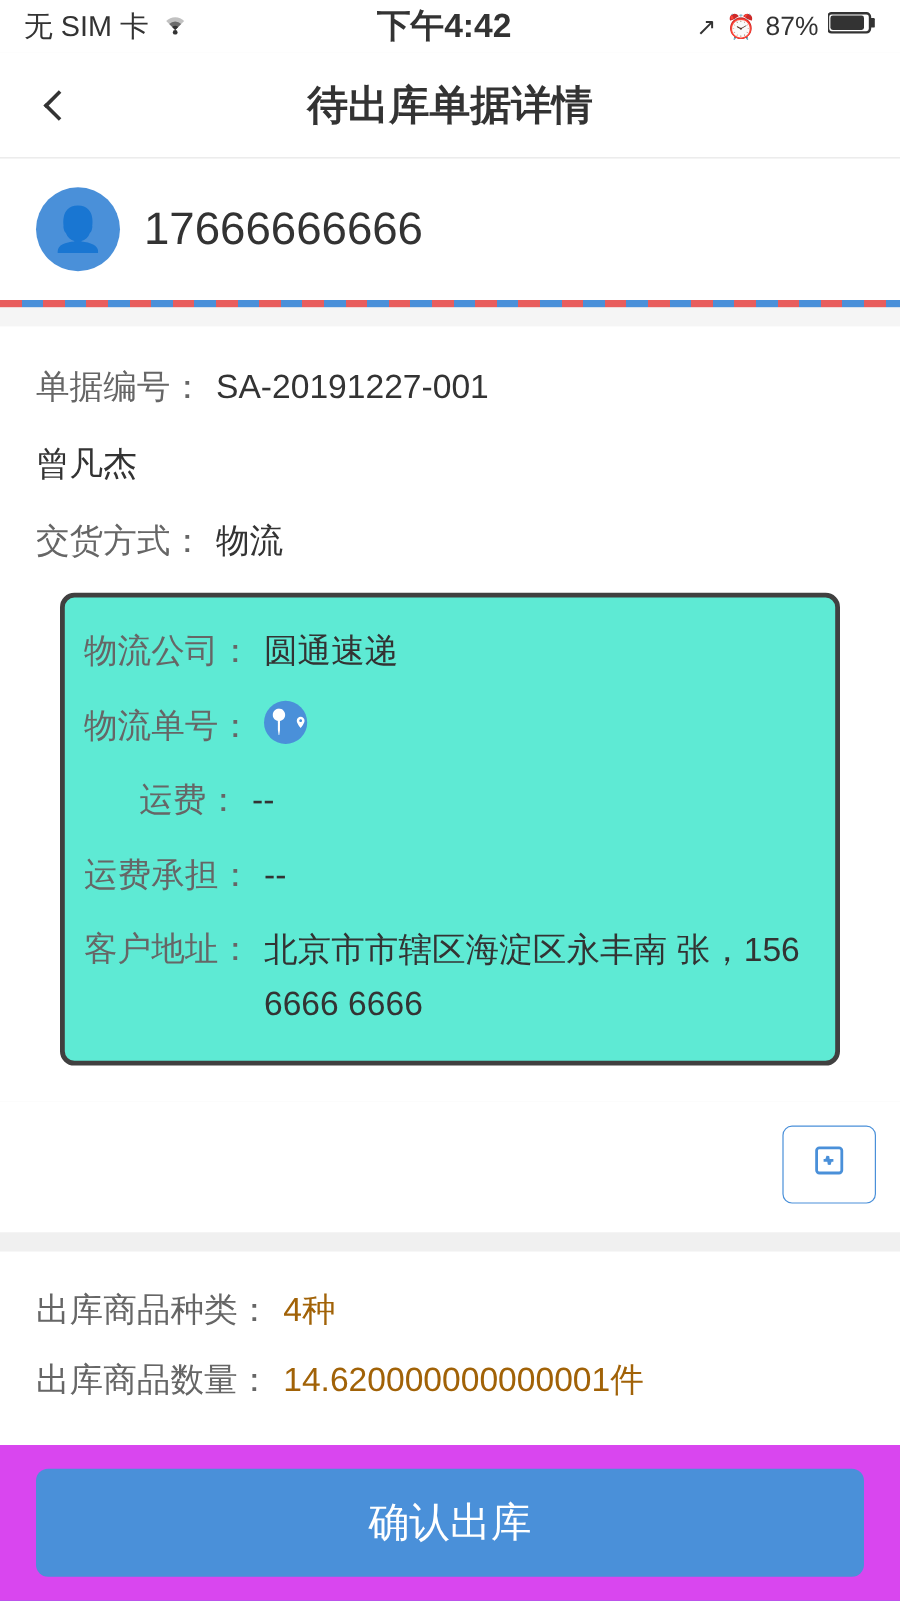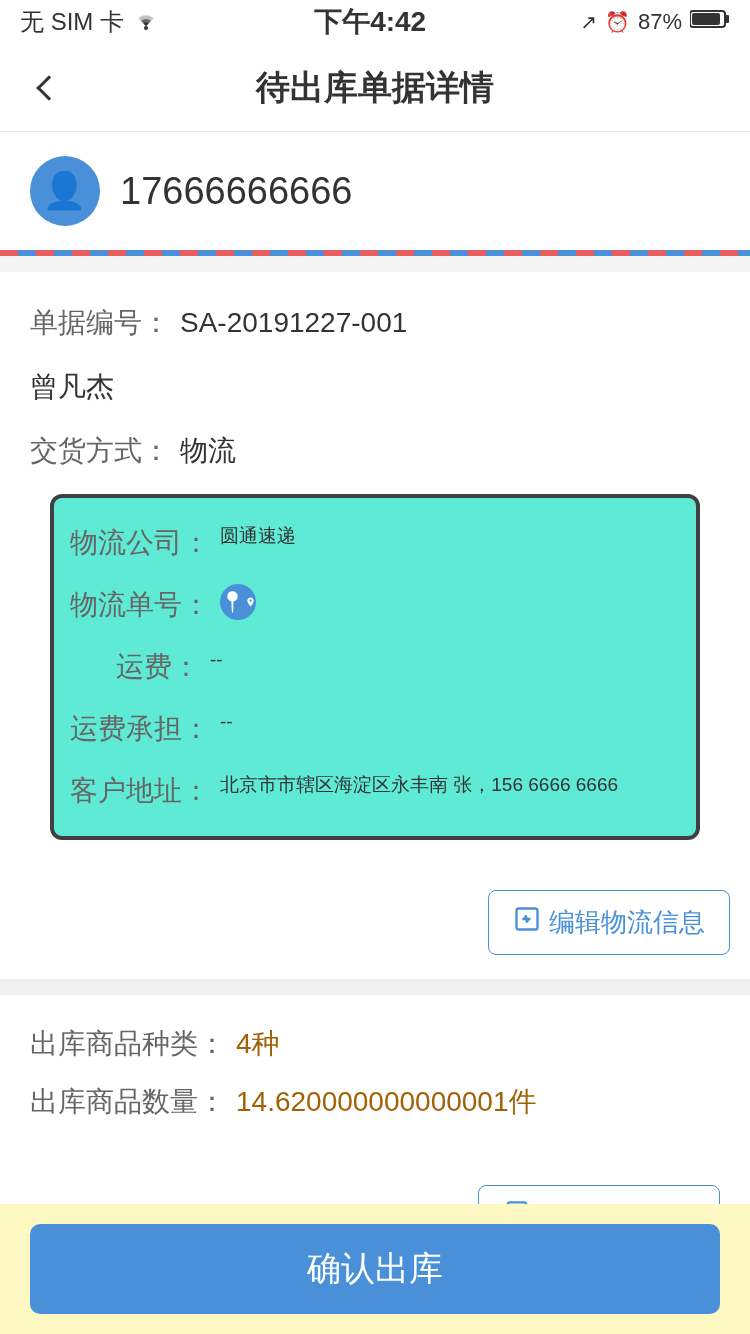--- a/index.html
+++ b/index.html
@@ -143,21 +143,21 @@
     .logistics-label {
       color: #666;
       font-size: 28px;
       min-width: 140px;
       text-align: right;
       flex-shrink: 0;
       padding-right: 10px;
     }
     .logistics-value {
       color: #333;
-      font-size: 19px;
+      font-size: 28px;
       flex: 1;
       display: flex;
       align-items: center;
       gap: 12px;
     }
     .tracking-number {
       color: #333;
     }
     .location-icon {
       width: 36px;
@@ -244,21 +244,21 @@
       background: #fff;
       cursor: pointer;
     }
 
     
     .confirm-btn-wrapper {
       position: fixed;
       bottom: 0;
       left: 0;
       width: 750px;
-      background: #fef9c3;
+      background: #d946ef;
       padding: 20px 0;
     }
     .confirm-btn {
       display: block;
       width: calc(100% - 60px);
       margin: 0 auto;
       background: #4a90d9;
       color: #fff;
       font-size: 34px;
       font-weight: 500;
@@ -364,21 +364,20 @@
 </div>
 
 <div class="edit-btn-wrapper">
   <button class="edit-btn">
     <span>
       <svg width="28" height="28" viewBox="0 0 24 24" fill="none" stroke="#4a90d9" stroke-width="2">
         <rect x="3" y="3" width="18" height="18" rx="2" ry="2"></rect>
         <path d="M8 12h2l1-3 1 6 1-3h2"></path>
       </svg>
     </span>
-    <span>编辑物流信息</span>
   </button>
 </div>
 
 <div class="section-divider"></div>
 
 <div class="goods-section">
   <div class="goods-row">
     <span class="goods-label">出库商品种类：</span>
     <span class="goods-value">4种</span>
   </div>

